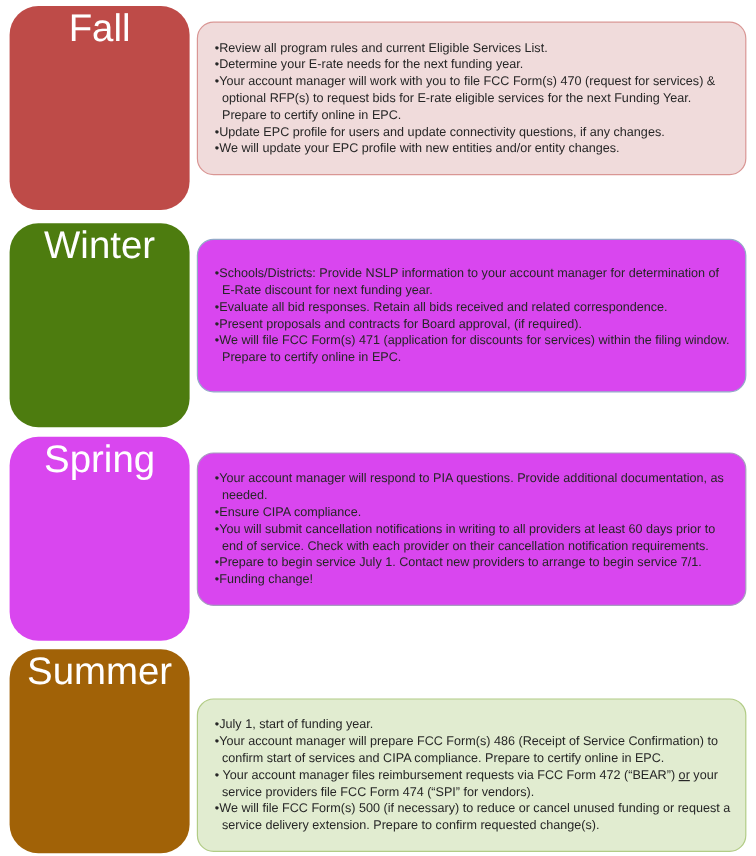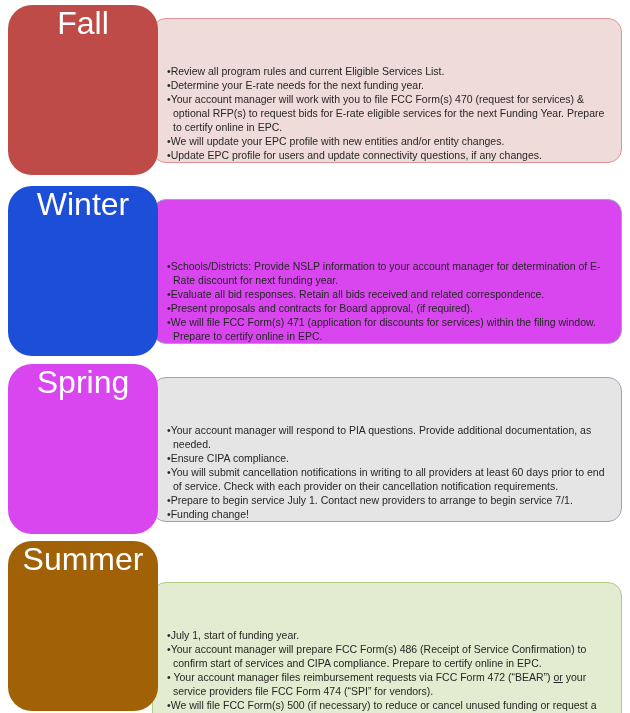--- a/index.html
+++ b/index.html
@@ -28,27 +28,27 @@
   }
   .season-title {
     color: #ffffff;
     font-size: 32px;
     font-weight: 400;
     white-space: nowrap;
   }
 
   .panel {
     position: absolute;
-    left: 144px; right: 0;
-    top: 13px; height: 145px;
+    left: 156px; right: 0;
+    top: 13px; height: 128px;
     border-radius: 14px;
     border: 1.5px solid transparent;
     z-index: 1;
     display: flex;
-    align-items: flex-end;
+    align-items: center;
     box-sizing: border-box;
   }
   .bullets {
     list-style: none;
     margin: 0;
     padding: 0 12px 0 14px;
     font-size: 10.5px;
     line-height: 14px;
     color: #262626;
   }
@@ -66,45 +66,45 @@
 
   <section class="row row-0">
     <div class="season-box" style="background-color: rgb(190, 75, 72);">
       <span class="season-title">Fall</span>
     </div>
     <div class="panel" style="background-color: rgb(240, 219, 219); border-color: rgb(217, 150, 148);">
       <ul class="bullets">
         <li>Review all program rules and current Eligible Services List.</li>
         <li>Determine your E-rate needs for the next funding year.</li>
         <li>Your account manager will work with you to file FCC Form(s) 470 (request for services) &amp; optional RFP(s) to request bids for E-rate eligible services for the next Funding Year. Prepare to certify online in EPC.</li>
+        <li>Update EPC profile for users and update connectivity questions, if any changes.</li>
         <li>We will update your EPC profile with new entities and/or entity changes.</li>
-        <li>Update EPC profile for users and update connectivity questions, if any changes.</li>
       </ul>
     </div>
   </section>
 
   <section class="row row-1">
-    <div class="season-box" style="background-color: #1d4ed8;">
+    <div class="season-box" style="background-color: #4d7c0f;">
       <span class="season-title">Winter</span>
     </div>
     <div class="panel" style="background-color: #d946ef; border-color: rgb(148, 169, 201);">
       <ul class="bullets">
         <li>Schools/Districts: Provide NSLP information to your account manager for determination of E-Rate discount for next funding year.</li>
         <li>Evaluate all bid responses. Retain all bids received and related correspondence.</li>
         <li>Present proposals and contracts for Board approval, (if required).</li>
         <li>We will file FCC Form(s) 471 (application for discounts for services) within the filing window. Prepare to certify online in EPC.</li>
       </ul>
     </div>
   </section>
 
   <section class="row row-2">
     <div class="season-box" style="background-color: #d946ef;">
       <span class="season-title">Spring</span>
     </div>
-    <div class="panel" style="background-color: #e5e5e5; border-color: rgb(167, 157, 192);">
+    <div class="panel" style="background-color: #d946ef; border-color: rgb(167, 157, 192);">
       <ul class="bullets">
         <li>Your account manager will respond to PIA questions. Provide additional documentation, as needed.</li>
         <li>Ensure CIPA compliance.</li>
         <li>You will submit cancellation notifications in writing to all providers at least 60 days prior to end of service. Check with each provider on their cancellation notification requirements.</li>
         <li>Prepare to begin service July 1. Contact new providers to arrange to begin service 7/1.</li>
         <li>Funding change!</li>
       </ul>
     </div>
   </section>
 

